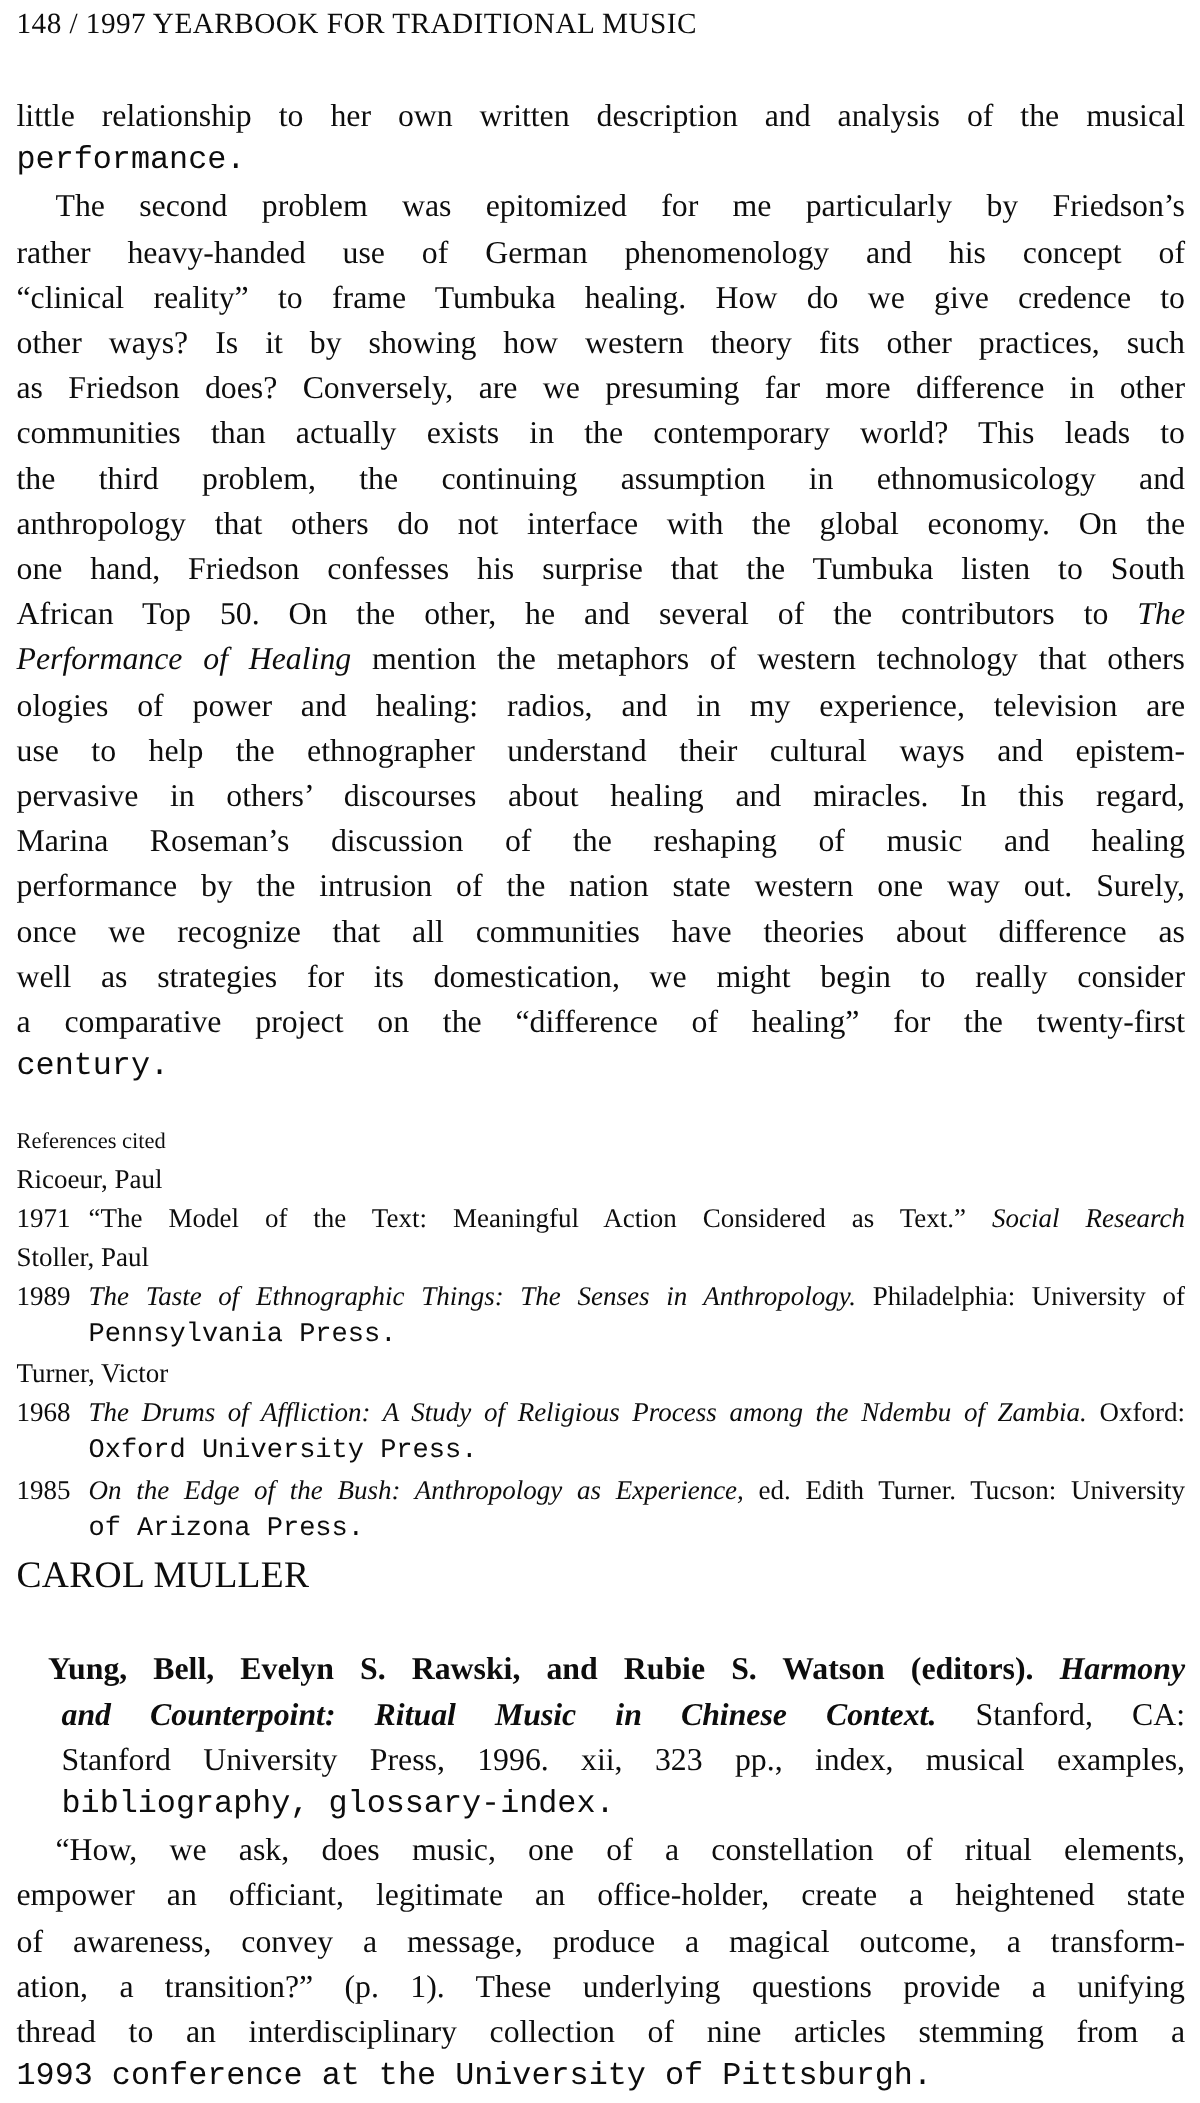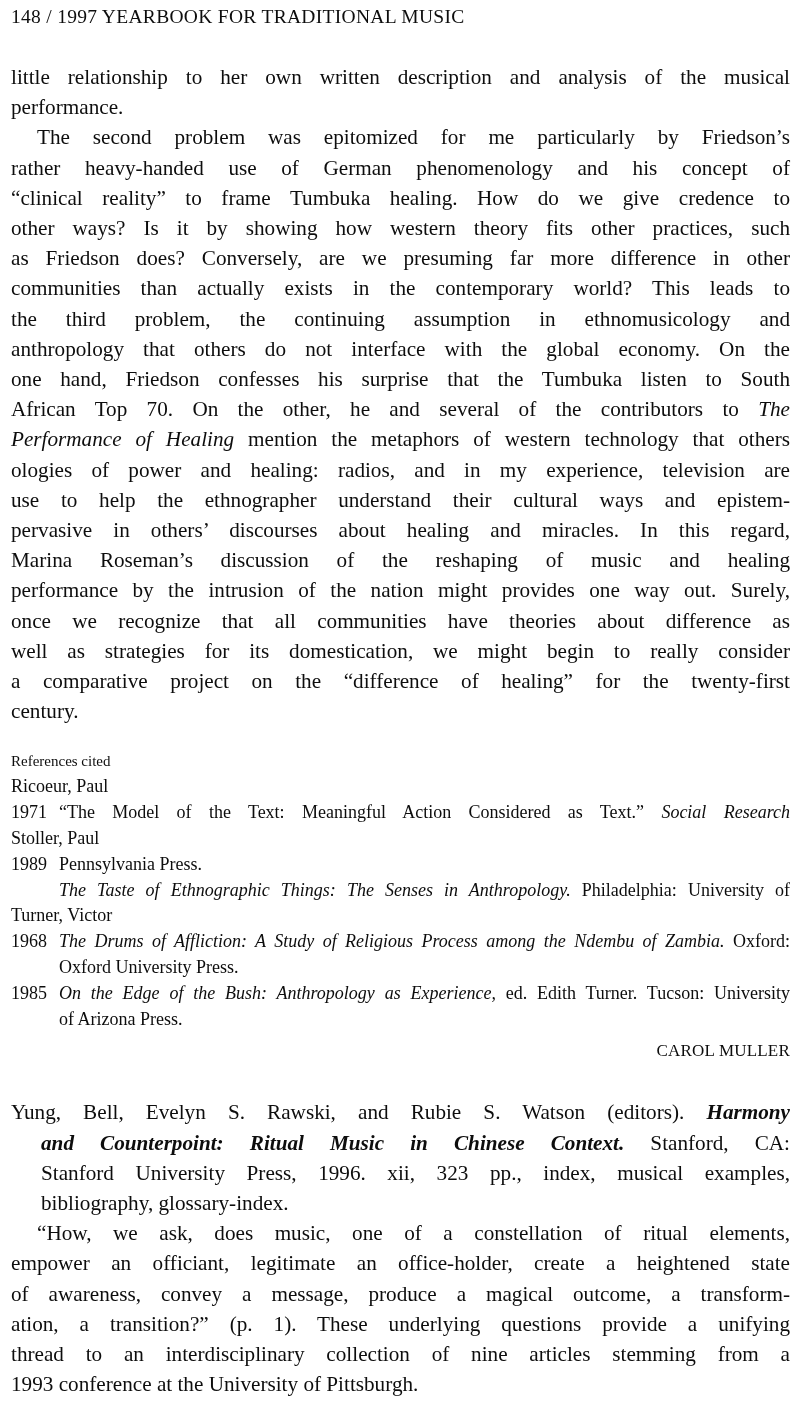--- a/index.html
+++ b/index.html
@@ -52,20 +52,21 @@
   }
   
   .ln {
     display: block;
     text-align: justify;
     text-align-last: justify;
     white-space: nowrap;
   }
   .ln.last {
     text-align-last: left;
+    font-family: Liberation Mono, monospace;
   }
   .ln.indent {
     text-indent: 26px;
   }
   i, .it { font-style: italic; }
 
   
   .ref-heading {
     margin: 22px 0 0 0;
     font-size: 15px;
@@ -90,41 +91,40 @@
     top: 0;
   }
   .ref-entry .ln {
     text-align: justify;
     text-align-last: justify;
   }
   .ref-entry .ln.last { text-align-last: left; }
 
   .reviewer {
     margin: 6px 0 0 0;
-    font-size: 17px;
+    font-size: 25px;
     line-height: 25px;
-    text-align: right;
     letter-spacing: 0.2px;
   }
 
   
   .review-head {
     margin: 34px 0 0 0;
     font-size: 21.2px;
     line-height: 30.2px;
     padding-left: 30px;
     text-indent: -30px;
   }
   .review-head .ln {
     text-align-last: justify;
     text-indent: 0;
   }
   .review-head .ln.first { text-indent: -30px; }
   .review-head .ln.last  { text-align-last: left; }
-  .review-head b { font-weight: normal; }
+  .review-head b { font-weight: bold; margin-left: 21px; }
   .review-head .bi { font-weight: bold; font-style: italic; }
 
   .after-head { margin-top: 16px; }
 </style>
 </head>
 <body>
 
 <div class="page">
 
   <div class="running-head">148 / 1997 YEARBOOK FOR TRADITIONAL MUSIC</div>
@@ -141,46 +141,46 @@
       <p class="body-par">
         <span class="ln indent">The second problem was epitomized for me particularly by Friedson’s</span>
         <span class="ln">rather heavy-handed use of German phenomenology and his concept of</span>
         <span class="ln">“clinical reality” to frame Tumbuka healing. How do we give credence to</span>
         <span class="ln">other ways? Is it by showing how western theory fits other practices, such</span>
         <span class="ln">as Friedson does? Conversely, are we presuming far more difference in other</span>
         <span class="ln">communities than actually exists in the contemporary world? This leads to</span>
         <span class="ln">the third problem, the continuing assumption in ethnomusicology and</span>
         <span class="ln">anthropology that others do not interface with the global economy. On the</span>
         <span class="ln">one hand, Friedson confesses his surprise that the Tumbuka listen to South</span>
-        <span class="ln"><span>African Top 70. On the other, he and several of the contributors to </span><i>The</i></span>
+        <span class="ln"><span>African Top 50. On the other, he and several of the contributors to </span><i>The</i></span>
         <span class="ln"><i>Performance of Healing</i><span> mention the metaphors of western technology that others</span></span>
         <span class="ln">ologies of power and healing: radios, and in my experience, television are</span>
         <span class="ln">use to help the ethnographer understand their cultural ways and epistem-</span>
         <span class="ln">pervasive in others’ discourses about healing and miracles. In this regard,</span>
         <span class="ln">Marina Roseman’s discussion of the reshaping of music and healing</span>
-        <span class="ln">performance by the intrusion of the nation might provides one way out. Surely,</span>
+        <span class="ln">performance by the intrusion of the nation state western one way out. Surely,</span>
         <span class="ln">once we recognize that all communities have theories about difference as</span>
         <span class="ln">well as strategies for its domestication, we might begin to really consider</span>
         <span class="ln">a comparative project on the “difference of healing” for the twenty-first</span>
         <span class="ln last">century.</span>
       </p>
 
       <p class="ref-heading">References cited</p>
 
       <p class="ref-author">Ricoeur, Paul</p>
       <div class="ref-entry">
         <span class="year">1971</span>
         <span class="ln"><span>“The Model of the Text: Meaningful Action Considered as Text.” </span><i>Social Research</i></span>
       </div>
 
       <p class="ref-author">Stoller, Paul</p>
       <div class="ref-entry">
         <span class="year">1989</span>
+        <span class="ln"><i>The Taste of Ethnographic Things: The Senses in Anthropology.</i><span> Philadelphia: University of</span></span>
         <span class="ln last">Pennsylvania Press.</span>
-        <span class="ln"><i>The Taste of Ethnographic Things: The Senses in Anthropology.</i><span> Philadelphia: University of</span></span>
       </div>
 
       <p class="ref-author">Turner, Victor</p>
       <div class="ref-entry">
         <span class="year">1968</span>
         <span class="ln"><i>The Drums of Affliction: A Study of Religious Process among the Ndembu of Zambia.</i><span> Oxford:</span></span>
         <span class="ln last">Oxford University Press.</span>
       </div>
       <div class="ref-entry">
         <span class="year">1985</span>

